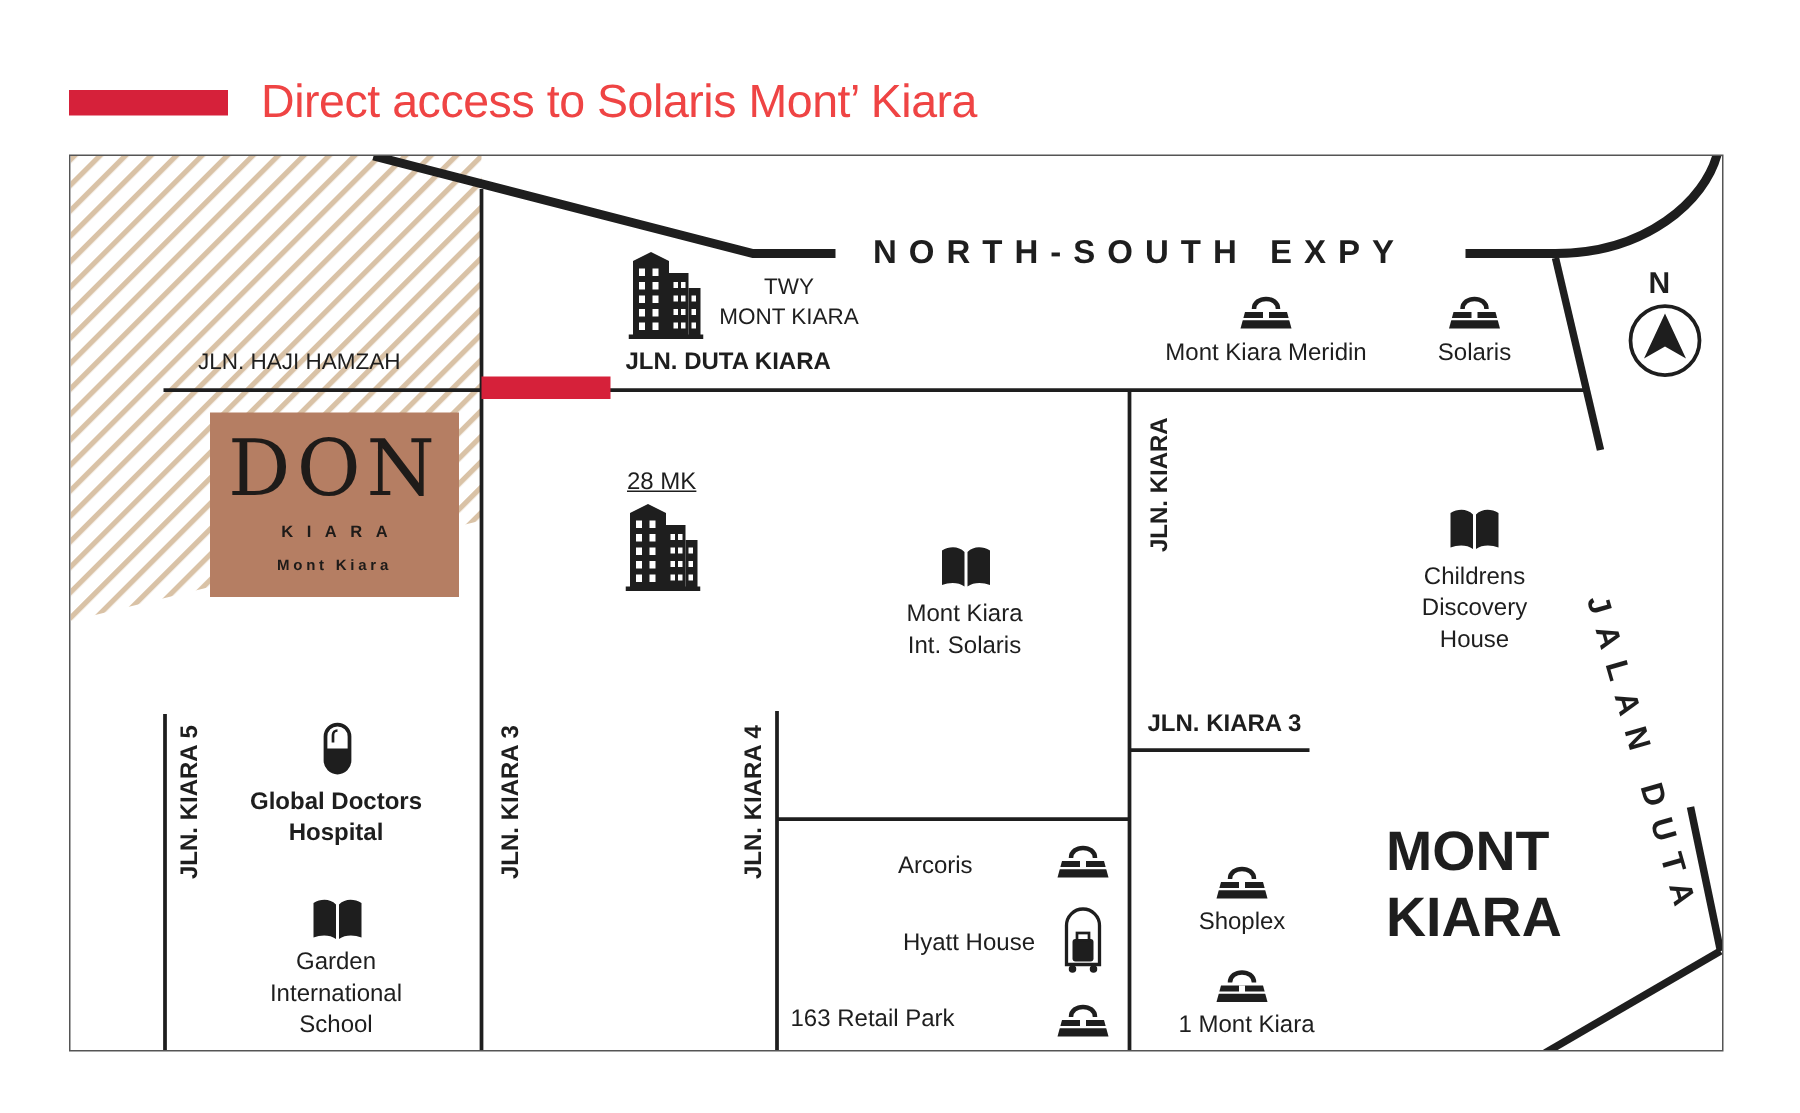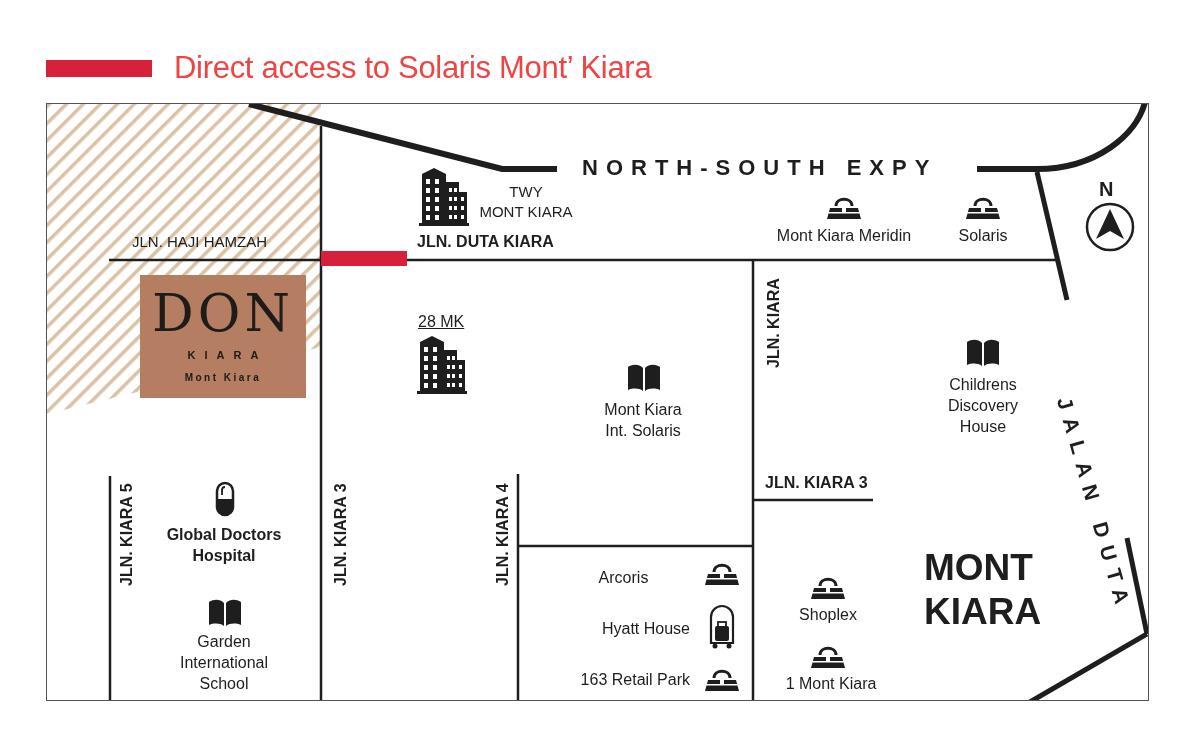--- a/index.html
+++ b/index.html
@@ -200,21 +200,21 @@
       <use href="#bag"></use>
     </svg>
   <div class="lbl" style="left:500px; top:515px; width:143px; text-align:right;">Hyatt House</div>
   <svg class="icon" style="left:661px; top:499px;" width="28" height="46">
     <path d="M3 40 L3 14 A11 11 0 0 1 25 14 L25 40 Z" fill="none" stroke="#1e1e1e" stroke-width="2.2"></path>
     <rect x="7" y="23" width="14" height="15" rx="2" fill="#1e1e1e"></rect>
     <rect x="10" y="19" width="8" height="5" fill="none" stroke="#1e1e1e" stroke-width="1.8"></rect>
     <circle cx="7" cy="43" r="2.5" fill="#1e1e1e"></circle>
     <circle cx="21" cy="43" r="2.5" fill="#1e1e1e"></circle>
   </svg>
-  <div class="lbl" style="left:480px; top:566px; width:163px; text-align:right;">163 Retail Park</div>
+  <div class="lbl" style="left:480px; top:566px; width:163px; ">163 Retail Park</div>
   <svg class="icon" style="left:657px; top:562px;" width="36" height="26">
       <use href="#bag"></use>
     </svg>
 
   <svg class="icon" style="left:763px; top:470px;" width="36" height="26">
       <use href="#bag"></use>
     </svg>
   <div class="lbl center" style="left:781px; top:501px;">Shoplex</div>
   <svg class="icon" style="left:763px; top:539px;" width="36" height="26">
       <use href="#bag"></use>

